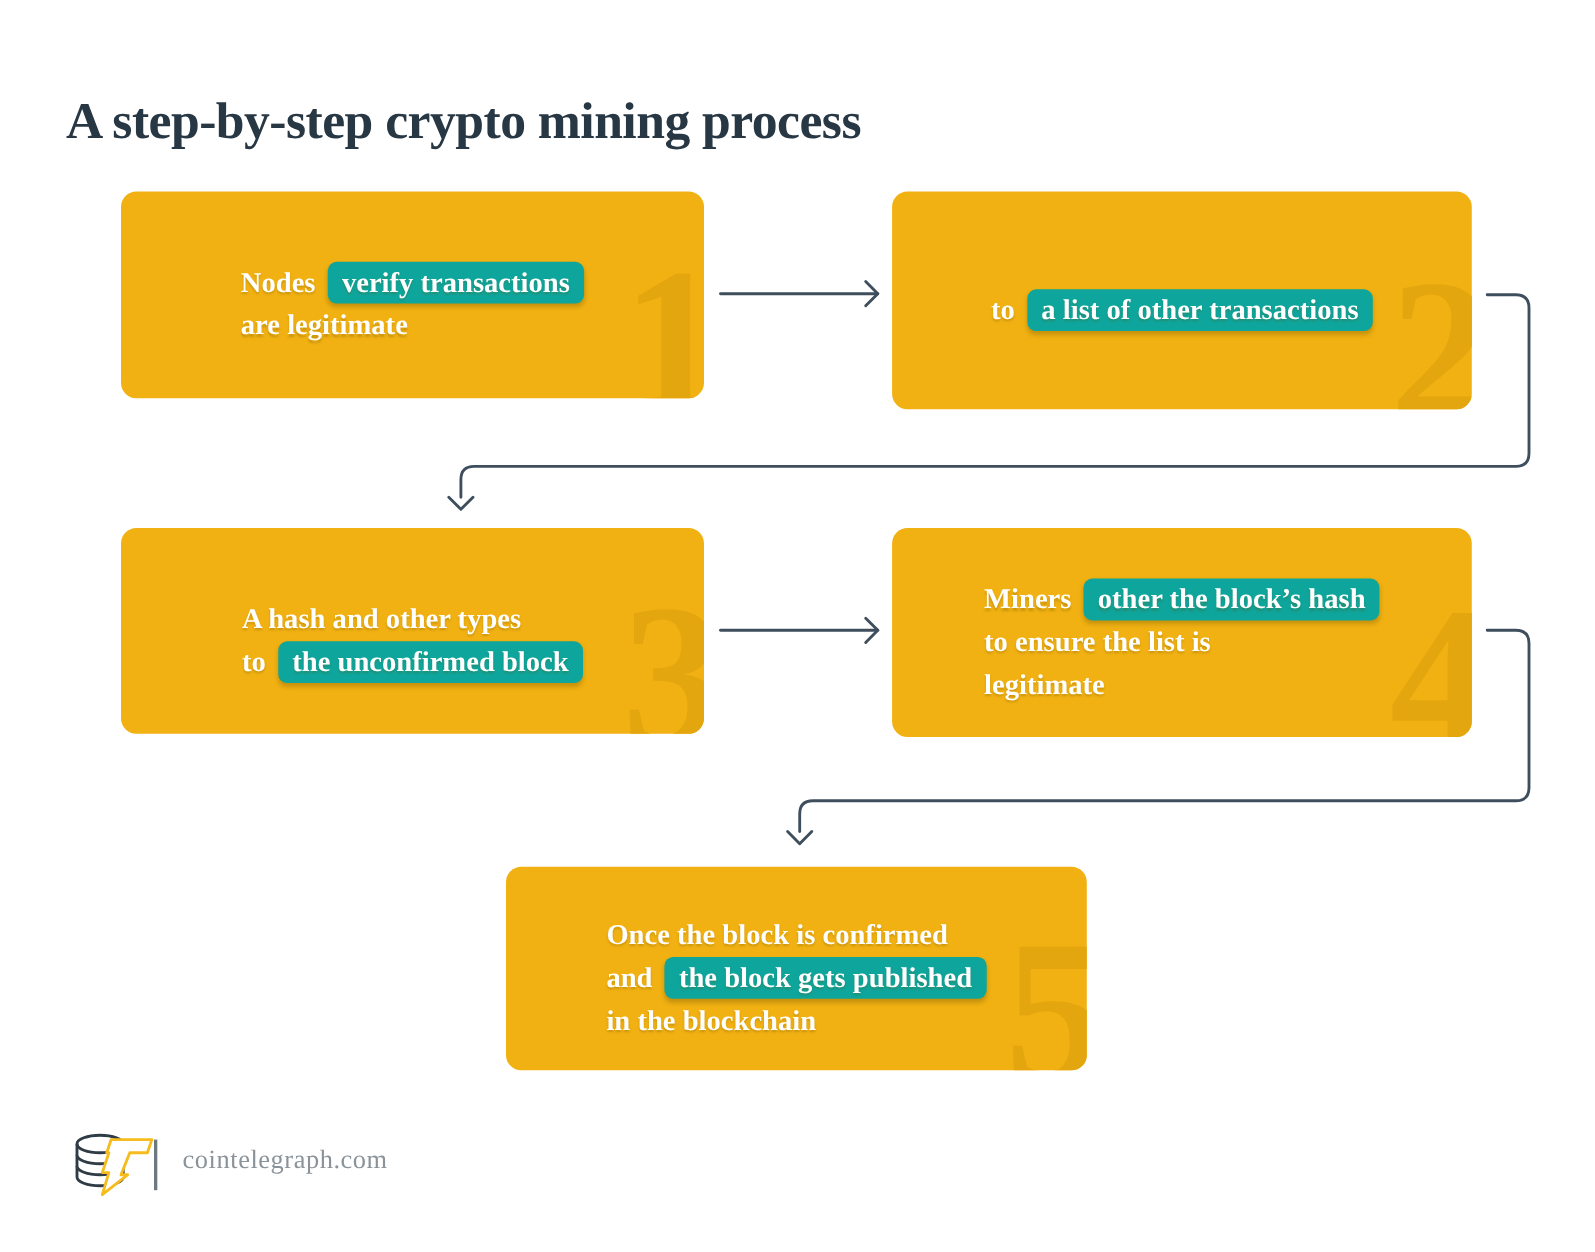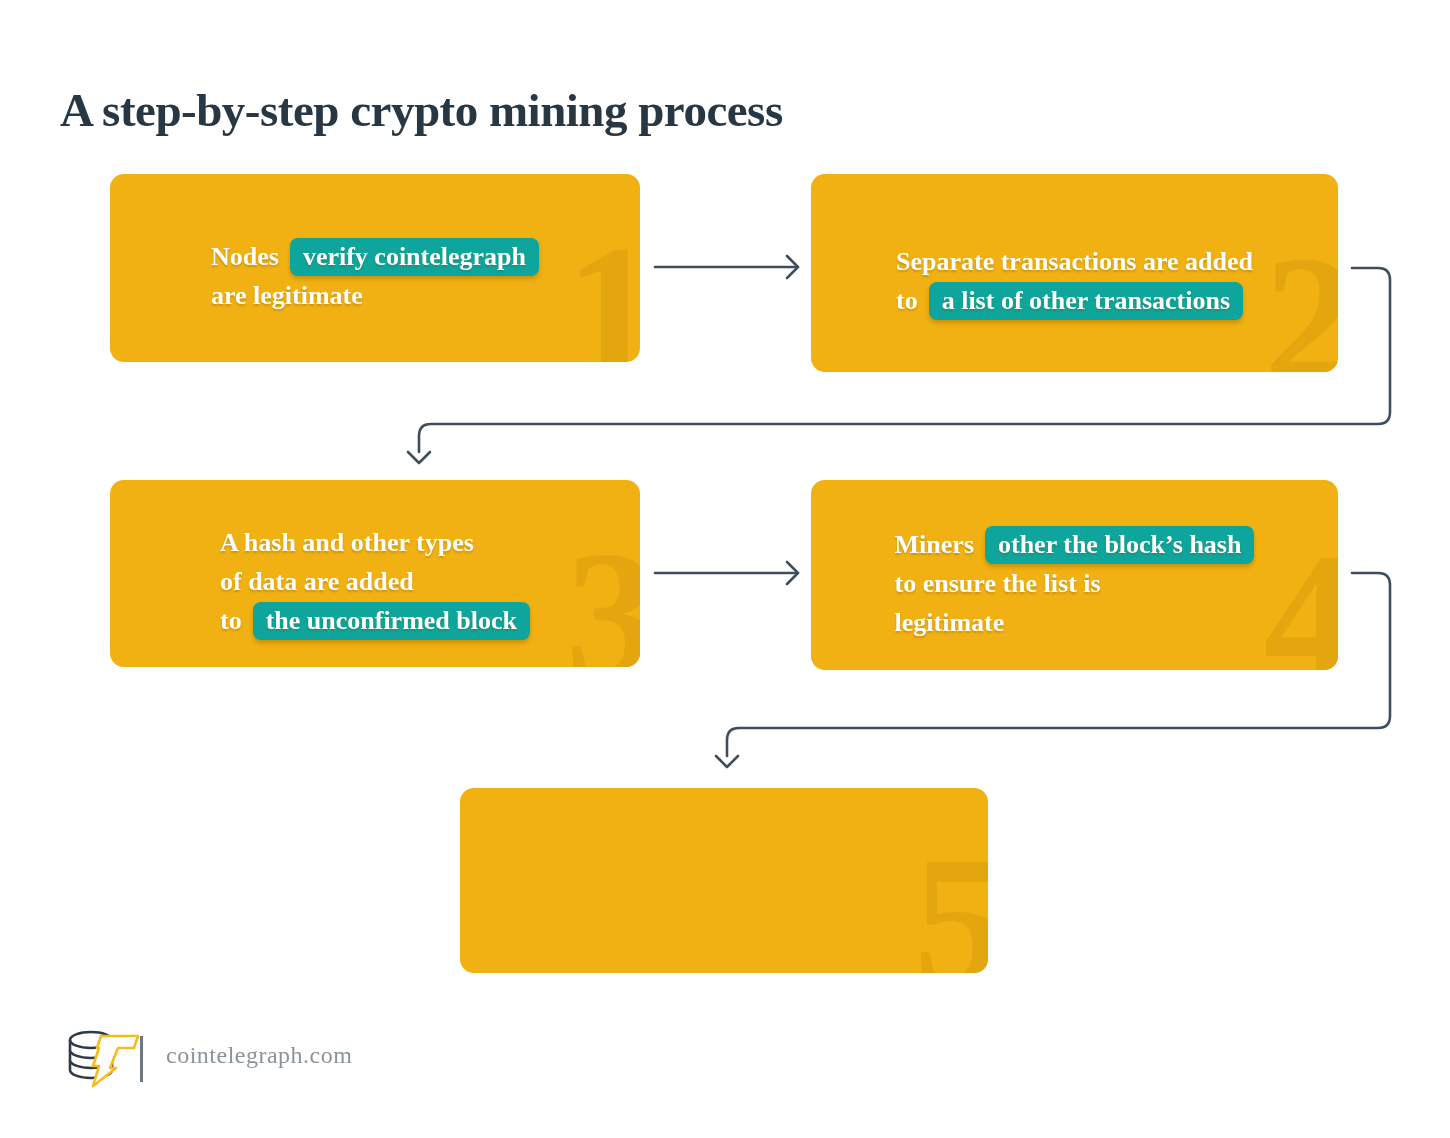--- a/index.html
+++ b/index.html
@@ -82,47 +82,41 @@
       <path d="M1352 573 H1378 Q1390 573 1390 585 V716 Q1390 728 1378 728 H739 Q727 728 727 740 V756"></path>
       <path d="M716 756 L727 767 L738 756"></path>
     </g>
   </svg>
 
   <div class="step-box" id="step-1">
       <div class="watermark">1</div>
       <div class="lines">
         <div class="line">
           <span class="seg">Nodes</span>
-          <span class="seg highlight">verify cointelegraph</span>
+          <span class="seg highlight">verify transactions</span>
         </div>
         <div class="line">
           <span class="seg">are legitimate</span>
         </div>
       </div>
     </div>
   <div class="step-box" id="step-2">
       <div class="watermark">2</div>
       <div class="lines">
-        <div class="line">
-          <span class="seg">Separate transactions are added</span>
-        </div>
         <div class="line">
           <span class="seg">to</span>
           <span class="seg highlight">a list of other transactions</span>
         </div>
       </div>
     </div>
   <div class="step-box" id="step-3">
       <div class="watermark">3</div>
       <div class="lines">
         <div class="line">
           <span class="seg">A hash and other types</span>
-        </div>
-        <div class="line">
-          <span class="seg">of data are added</span>
         </div>
         <div class="line">
           <span class="seg">to</span>
           <span class="seg highlight">the unconfirmed block</span>
         </div>
       </div>
     </div>
   <div class="step-box" id="step-4">
       <div class="watermark">4</div>
       <div class="lines">
@@ -133,20 +127,32 @@
         <div class="line">
           <span class="seg">to ensure the list is</span>
         </div>
         <div class="line">
           <span class="seg">legitimate</span>
         </div>
       </div>
     </div>
   <div class="step-box" id="step-5">
       <div class="watermark">5</div>
+      <div class="lines">
+        <div class="line">
+          <span class="seg">Once the block is confirmed</span>
+        </div>
+        <div class="line">
+          <span class="seg">and</span>
+          <span class="seg highlight">the block gets published</span>
+        </div>
+        <div class="line">
+          <span class="seg">in the blockchain</span>
+        </div>
+      </div>
     </div>
 
   <div class="footer">
     <svg class="footer-logo" width="74" height="64" viewBox="0 0 74 64" xmlns="http://www.w3.org/2000/svg">
       <g fill="#ffffff" stroke="var(--logo-coin-dark,#2F3B45)" stroke-width="2.6">
         <ellipse cx="23" cy="12" rx="21" ry="8"></ellipse>
         <path d="M2 12 V42 M44 12 V42"></path>
         <path d="M2 22 A21 8 0 0 0 44 22"></path>
         <path d="M2 32 A21 8 0 0 0 44 32"></path>
         <path d="M2 42 A21 8 0 0 0 44 42"></path>

